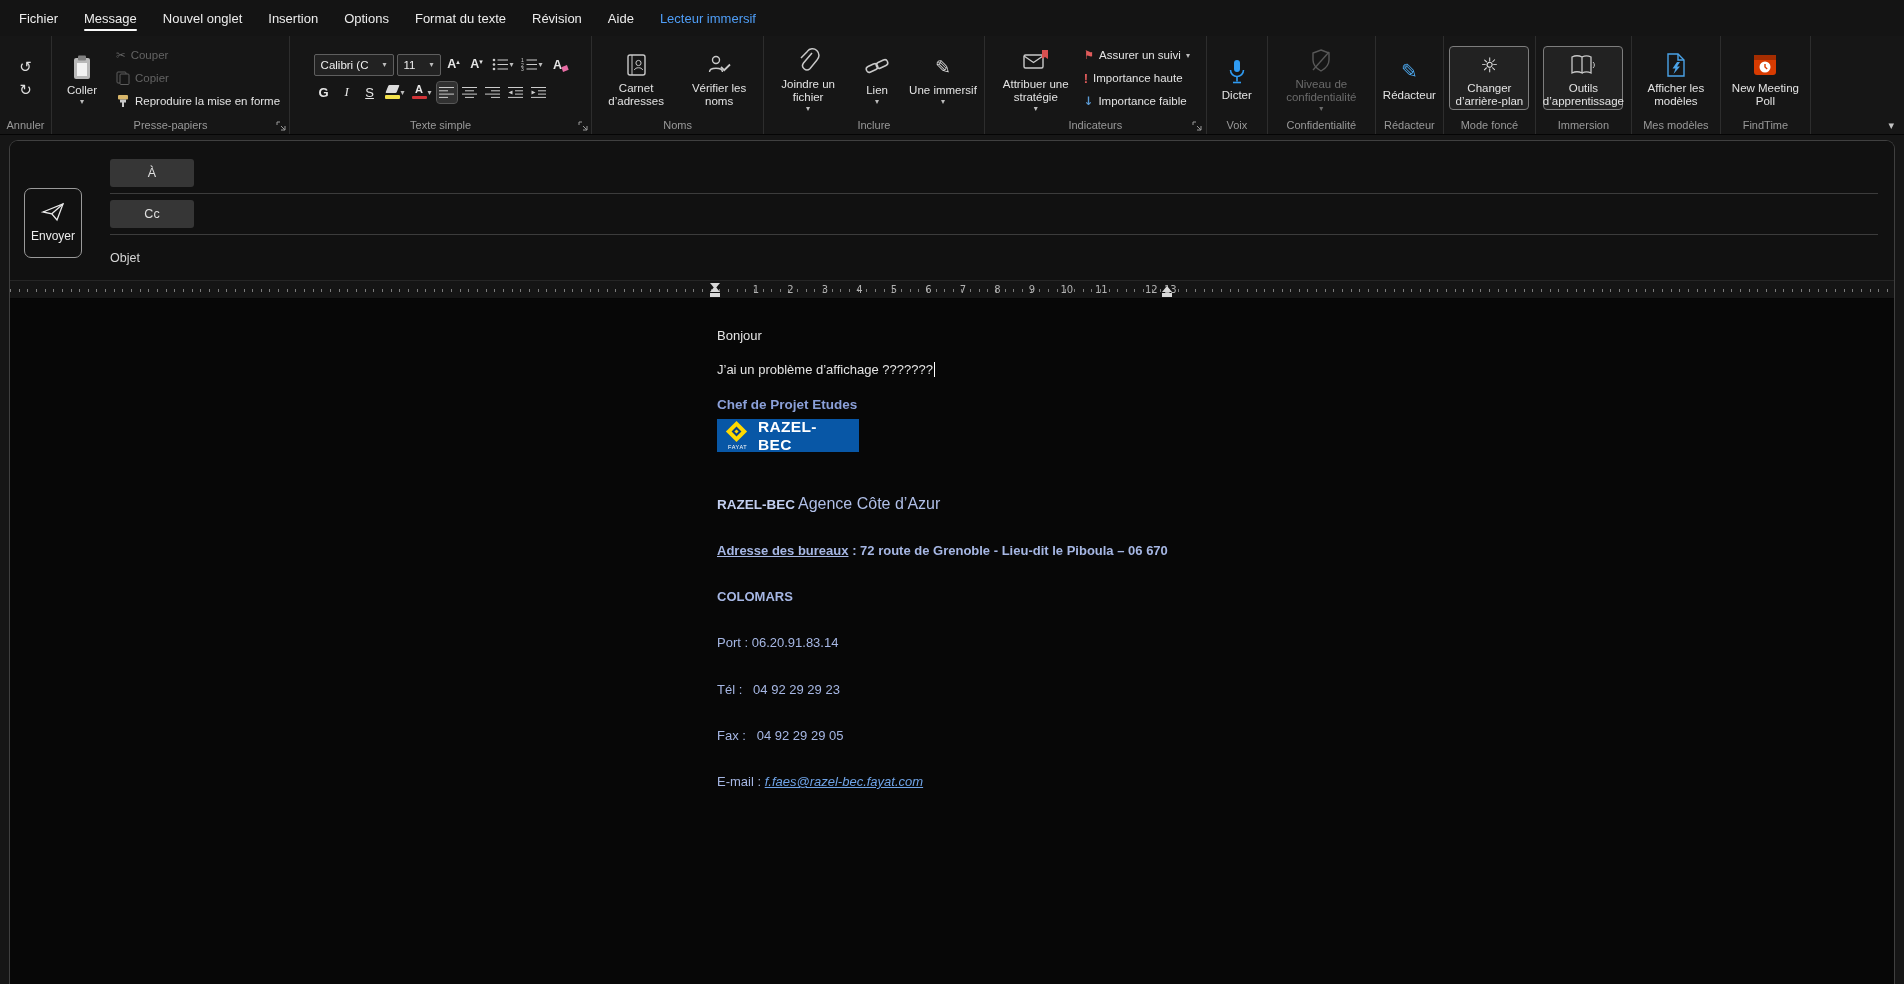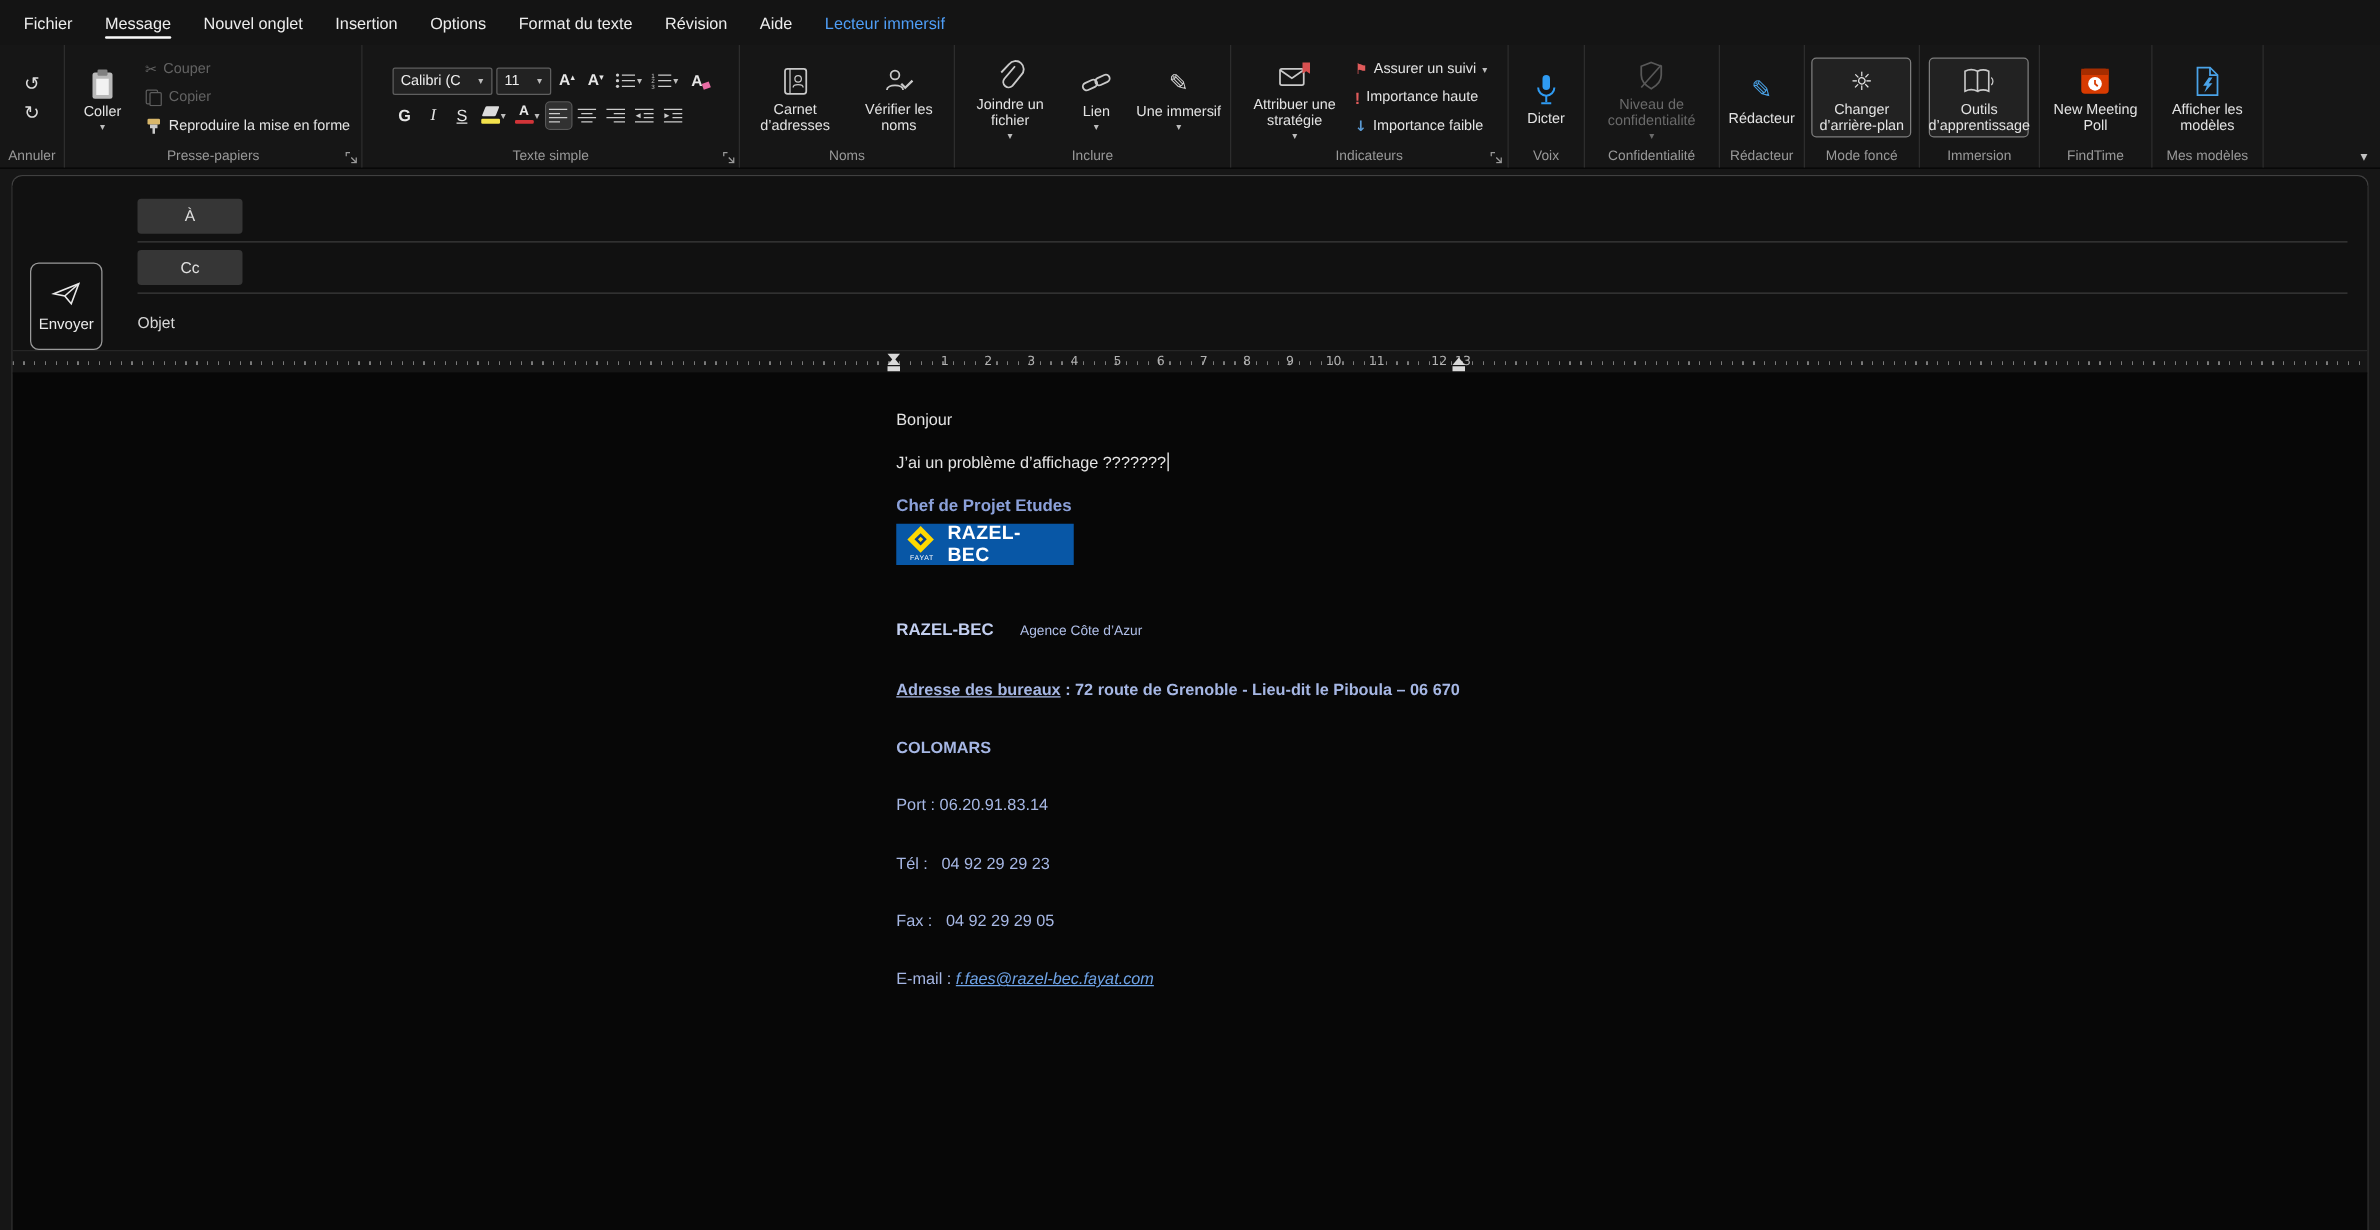--- a/index.html
+++ b/index.html
@@ -47,21 +47,21 @@
   .red{color:#e05b5b}.blue{color:#5b9bd5}
   .launcher{position:absolute;right:3px;bottom:3px;width:11px;height:11px;display:flex;align-items:center;justify-content:center}
   .collapse-btn{position:absolute;right:10px;bottom:2px;color:#c2c2c2;font-size:11px}
   .g-annuler{min-width:52px}.g-pp{min-width:238px}.g-ts{min-width:302px}.g-noms{min-width:120px}
   .g-inc{min-width:182px}.g-ind{min-width:222px}.g-voix{min-width:54px}.g-conf{min-width:108px}
   .g-red{min-width:68px}.g-mf{min-width:92px}.g-imm{min-width:96px}.g-ft{min-width:90px}.g-mod{min-width:82px}
 
   
   .compose{position:absolute;left:9px;right:9px;top:140px;bottom:0;border:1px solid #404040;border-bottom:none;border-radius:9px 9px 0 0;background:#111;display:flex;flex-direction:column;overflow:hidden}
   .chead{display:flex;padding:12px 16px 0 14px;background:#111}
-  .send-wrap{width:86px;display:flex;align-items:flex-end}
+  .send-wrap{width:86px;display:flex;align-items:center}
   .sendbtn{margin-top:12px;width:58px;height:70px;border:1px solid #9a9a9a;border-radius:7px;display:flex;flex-direction:column;align-items:center;justify-content:center;gap:7px;font-size:12px;color:#ececec}
   .fields{flex:1;display:flex;flex-direction:column}
   .frow{display:flex;align-items:center;height:41px;border-bottom:1px solid #3c3c3c}
   .frow.last{border-bottom:none;height:45px}
   .pillbtn{width:84px;height:28px;background:#363636;border-radius:3px;font-size:12.5px;color:#e0e0e0;display:flex;align-items:center;justify-content:center;margin-right:16px}
   .subject-label{width:84px;text-align:left;font-size:12.5px;color:#d6d6d6;margin-right:16px}
   .finput{flex:1;background:transparent;border:0;outline:none;color:#fff;font-size:13px;height:100%}
 
   
   .ruler{position:relative;height:19px;background:#151515;border-top:1px solid #262626;border-bottom:1px solid #050505;flex:0 0 auto}
@@ -83,21 +83,21 @@
   .sig-name{font-weight:bold;font-size:14px;color:#8ba0d9;line-height:21px}
   .sig-title{font-weight:bold;font-size:13.5px;color:#8ba0d9;line-height:20px}
   .logo{margin-top:4px;width:142px;height:33px;background:#0857a6;display:flex;align-items:center;gap:9px;padding:0 10px 0 8px}
   .ld{position:relative;width:24px;height:28px;flex:0 0 auto}
   .ld .outer{position:absolute;left:4px;top:2px;width:15px;height:15px;background:#ffd900;transform:rotate(45deg)}
   .ld .inner{position:absolute;left:8px;top:6px;width:7px;height:7px;border:2.5px solid #0a3f85;transform:rotate(45deg)}
   .ld .fayat{position:absolute;left:3px;bottom:0;font-size:5.5px;color:#fff;letter-spacing:.6px}
   .logo-text{color:#fff;font-weight:bold;font-size:15.5px;letter-spacing:.3px}
   .contact{margin-top:13px;font-size:13px;line-height:15.4px;color:#a6b7e4;white-space:pre-wrap}
   .contact .company{font-weight:bold;font-size:13.5px;color:#c3cff0}
-  .contact .agency{font-size:11px;color:#b0bfe8;margin-left:21px}
+  .contact .agency{font-size:16px;color:#b0bfe8;margin-left:3px}
   .contact .b{font-weight:bold}
   .ul{text-decoration:underline}
   .email{color:#6fa4e8;font-style:italic;text-decoration:underline}
   svg{display:block}
 </style>
 </head>
 <body>
 
 <div class="menubar">
   <div class="menu-item">Fichier</div>
@@ -468,51 +468,51 @@
               <path d="M13 4c3-1.5 6-1.5 9 0v16c-3-1.5-6-1.5-9 0" fill="none" stroke="#c9c9c9" stroke-width="1.3"></path>
               <path d="M24 9a4 4 0 010 6" stroke="#c9c9c9" fill="none"></path>
             </svg>
           </span>
         <span>Outils d’apprentissage</span>
       </button>
     </div>
     <div class="group-label">Immersion</div>
   </div>
 
+  <div class="group g-mod">
+    <div class="gc">
+      <button class="bigbtn">
+        <span class="bicon">
+            <svg width="22" height="26" viewBox="0 0 22 26">
+              <path d="M3 2h10l6 6v16H3z" fill="none" stroke="#4aa3e8" stroke-width="1.4"></path>
+              <path d="M13 2v6h6" fill="none" stroke="#4aa3e8" stroke-width="1.4"></path>
+              <path d="M12 10l-4.5 6.5h3l-2 5.5 6.5-7.5h-3l3-4.5z" fill="#4aa3e8"></path>
+            </svg>
+          </span>
+        <span>Afficher les modèles</span>
+      </button>
+    </div>
+    <div class="group-label">Mes modèles</div>
+  </div>
+
   <div class="group g-ft">
     <div class="gc">
       <button class="bigbtn">
         <span class="bicon">
             <svg width="26" height="26" viewBox="0 0 26 26">
               <rect x="2" y="3" width="22" height="20" rx="3" fill="#d83b01"></rect>
               <rect x="2" y="3" width="22" height="5" fill="#a52d00"></rect>
               <circle cx="13" cy="15" r="5.5" fill="#fff"></circle>
               <path d="M13 12v3l2.2 2" stroke="#d83b01" stroke-width="1.4" fill="none"></path>
             </svg>
           </span>
         <span>New Meeting Poll</span>
       </button>
     </div>
     <div class="group-label">FindTime</div>
-  </div>
-
-  <div class="group g-mod">
-    <div class="gc">
-      <button class="bigbtn">
-        <span class="bicon">
-            <svg width="22" height="26" viewBox="0 0 22 26">
-              <path d="M3 2h10l6 6v16H3z" fill="none" stroke="#4aa3e8" stroke-width="1.4"></path>
-              <path d="M13 2v6h6" fill="none" stroke="#4aa3e8" stroke-width="1.4"></path>
-              <path d="M12 10l-4.5 6.5h3l-2 5.5 6.5-7.5h-3l3-4.5z" fill="#4aa3e8"></path>
-            </svg>
-          </span>
-        <span>Afficher les modèles</span>
-      </button>
-    </div>
-    <div class="group-label">Mes modèles</div>
   </div>
 
   <button class="collapse-btn glyph">▾</button>
 </div>
 
 <div class="compose">
   <div class="chead">
     <div class="send-wrap">
       <button class="sendbtn">
         <span>

